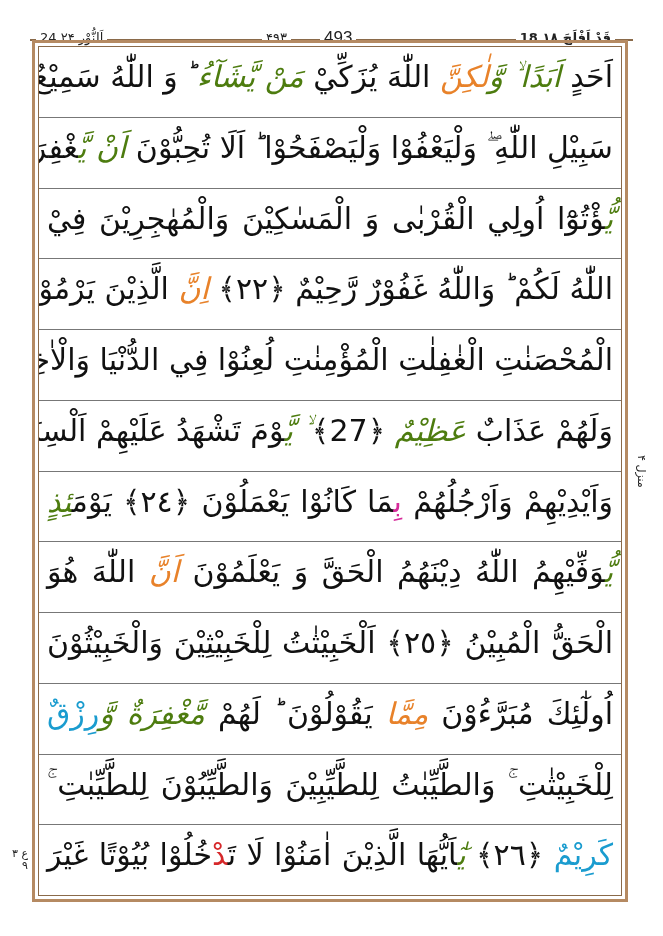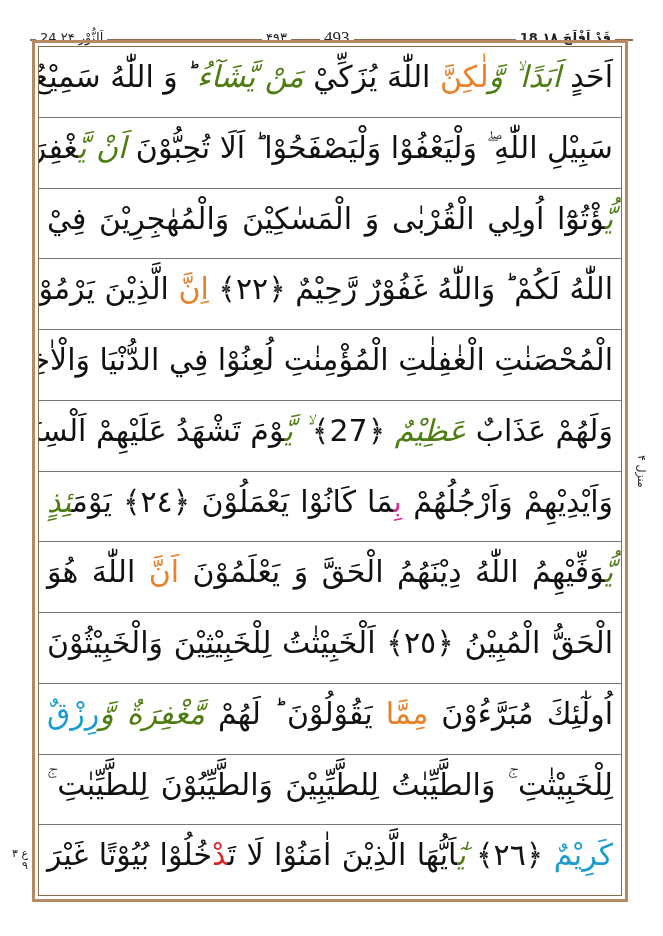--- a/index.html
+++ b/index.html
@@ -22,21 +22,21 @@
     }
     .header-item {
       position: absolute; top: 0;
       background: #fff;
       padding: 0 4px;
       font-size: 13px; line-height: 20px;
       color: #222;
       white-space: nowrap;
     }
     .h-right { right: 18px; font-weight: bold; }
-    .h-center-num { left: 290px; font-family: Liberation Serif, serif; font-size: 17px; }
+    .h-center-num { left: 290px; font-family: Liberation Sans, sans-serif; font-size: 17px; }
     .h-center-ar { left: 232px; text-align: right; }
     .h-left { left: 6px; text-align: right; }
     .frame-outer {
       position: absolute;
       left: 32px; top: 40px;
       width: 596px; height: 862px;
       border: 3px solid #b58a62;
       box-sizing: border-box;
     }
     .frame-inner {
@@ -61,21 +61,21 @@
       font-family: "DejaVu Sans", sans-serif;
       font-size: 30px;
       line-height: 60px;
       padding: 0 8px;
       color: #111;
       white-space: nowrap;
       overflow: hidden;
     }
     .line:last-child { border-bottom: none; }
     .seg-green { color: #4d7c0f; font-style: italic; }
-    .seg-orange { color: #e8822a; }
+    .seg-orange { color: #e8822a; font-style: italic; }
     .seg-blue { color: #1a9ccf; }
     .seg-pink { color: #d62b9a; }
     .seg-red { color: #d6282a; }
     .margin-right {
       position: absolute;
       left: 630px; top: 455px;
       width: 18px;
       writing-mode: vertical-rl;
       font-size: 11px; color: #222;
     }

